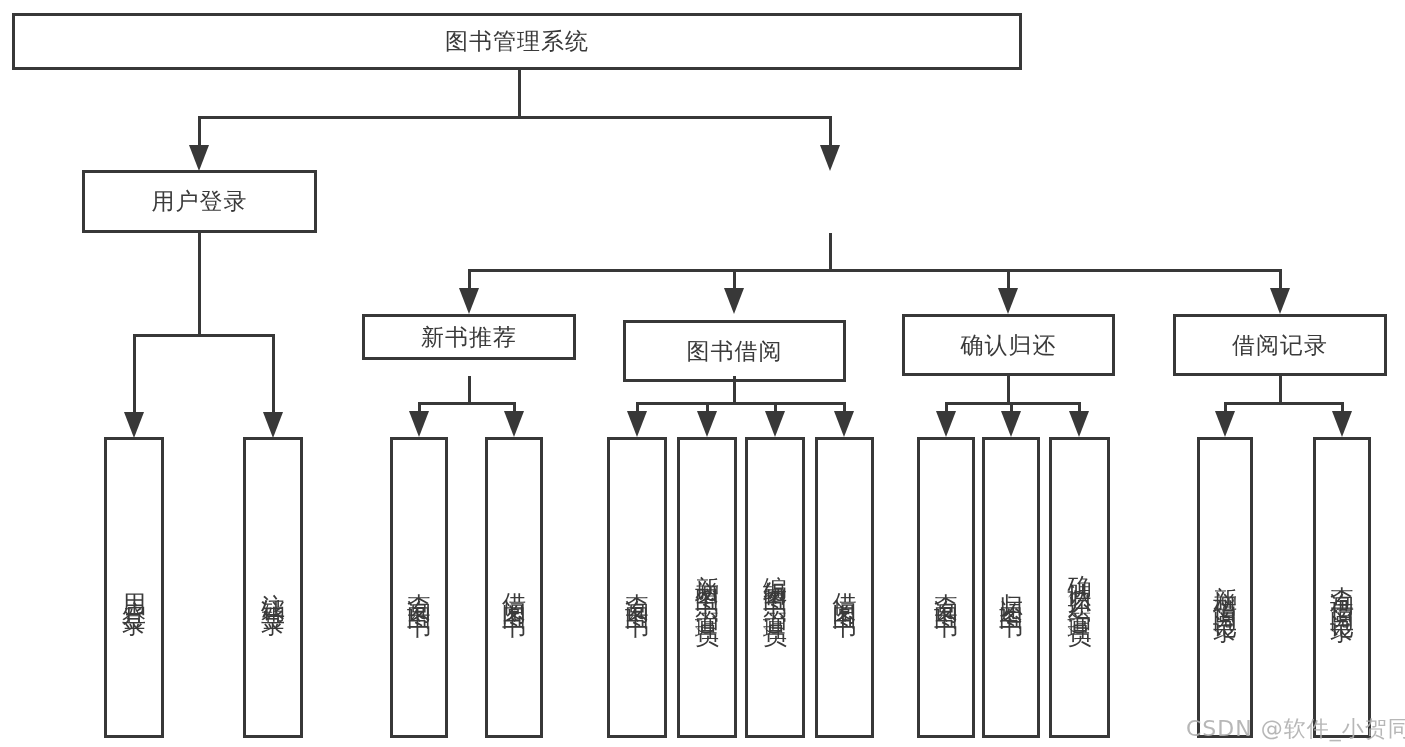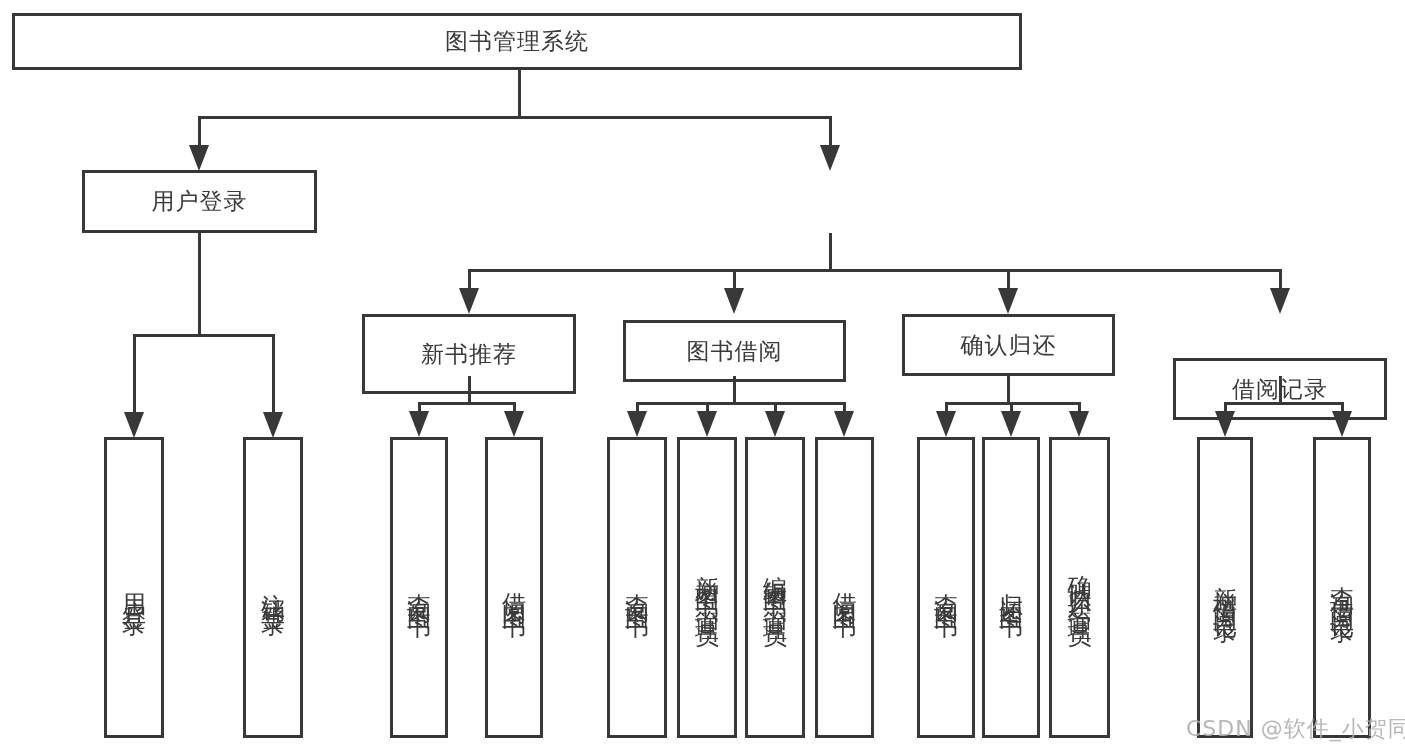--- a/index.html
+++ b/index.html
@@ -53,27 +53,27 @@
 </head>
 <body>
 
 <div id="stage">
 
   <div class="node hnode" style="left:12px; top:13px; width:1010px; height:57px;">图书管理系统</div>
 
   <div class="node hnode" style="left:82px; top:170px; width:235px; height:63px;">用户登录</div>
 
 
-  <div class="node hnode" style="left:362px; top:314px; width:214px; height:80px;">新书推荐</div>
+  <div class="node hnode" style="left:362px; top:314px; width:214px; height:46px;">新书推荐</div>
 
   <div class="node hnode" style="left:623px; top:320px; width:223px; height:62px;">图书借阅</div>
 
   <div class="node hnode" style="left:902px; top:314px; width:213px; height:62px;">确认归还</div>
 
-  <div class="node hnode" style="left:1173px; top:314px; width:214px; height:62px;margin-top:44px;">借阅记录</div>
+  <div class="node hnode" style="left:1173px; top:314px; width:214px; height:62px;">借阅记录</div>
 
   <div class="node vnode" style="left:104px; top:437px; width:60px; height:301px;">用户登录</div>
   <div class="node vnode" style="left:243px; top:437px; width:60px; height:301px;">注销登录</div>
 
   <div class="node vnode" style="left:390px; top:437px; width:58px; height:301px;">查询图书</div>
   <div class="node vnode" style="left:485px; top:437px; width:58px; height:301px;">借阅图书</div>
 
   <div class="node vnode" style="left:607px; top:437px; width:60px; height:301px;">查询图书</div>
   <div class="node vnode" style="left:677px; top:437px; width:60px; height:301px;">新增图书（管理员）</div>
   <div class="node vnode" style="left:745px; top:437px; width:60px; height:301px;">编辑图书（管理员）</div>

